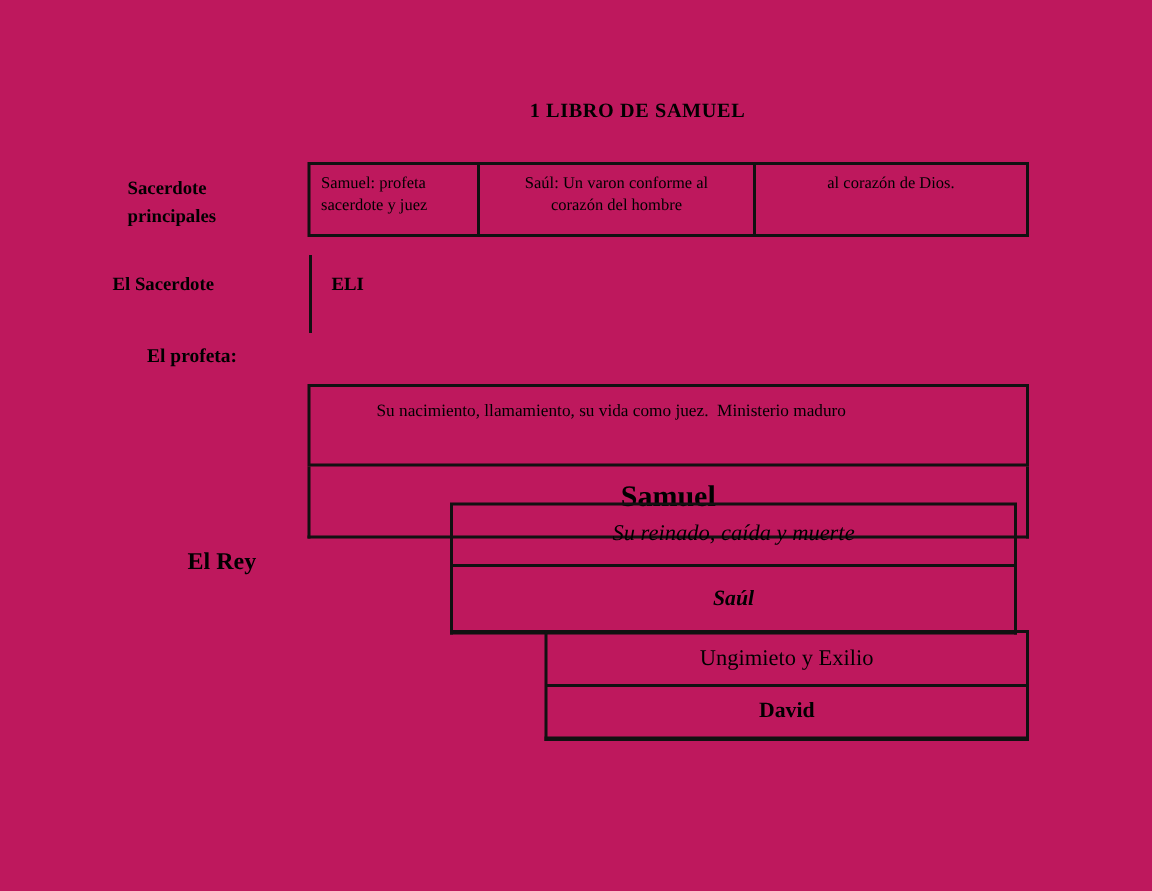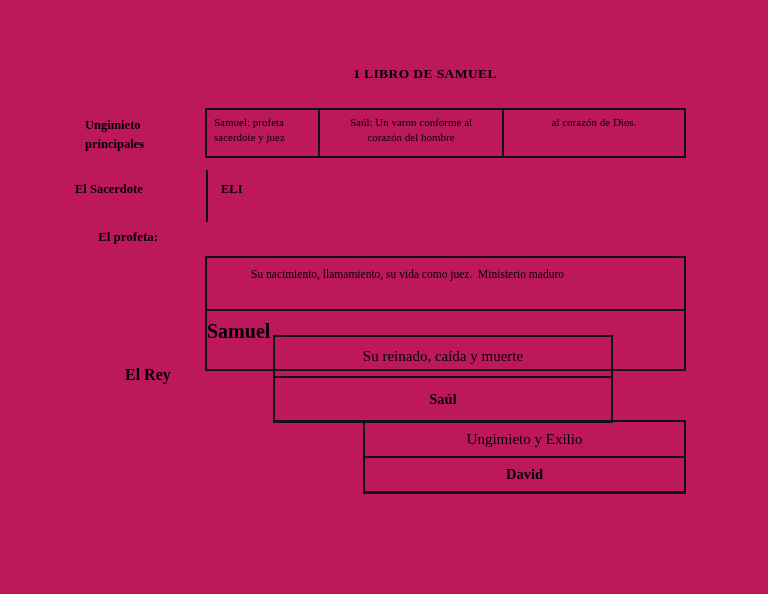--- a/index.html
+++ b/index.html
@@ -38,26 +38,26 @@
     font-weight:bold; font-size:12.5px;
   }
 
   
   .sec-profeta { left:205px; top:222px; width:481px; }
   .sec-profeta .desc {
     height:55px; border:2px solid #111;
     padding:10px 8px 0 44px; font-size:11.5px; white-space:pre-wrap;margin-top:34px;
   }
   .sec-profeta .name {
-    height:60px; border:2px solid #111; border-top:none;
-    text-align:left; padding-top:9px; font-size:20px; font-weight:bold;
+    height:48px; border:2px solid #111; border-top:none;
+    text-align:center; padding-top:9px; font-size:20px; font-weight:bold;
   }
 
   
-  .sec-saul { left:273px; top:335px; width:340px; }
+  .sec-saul { left:300px; top:335px; width:378px;font-style:italic; }
   .sec-saul .desc {
     height:43px; border:2px solid #111;
     display:flex; align-items:center; justify-content:center; font-size:15px;
   }
   .sec-saul .name {
     height:45px; border:2px solid #111; border-top:none; border-bottom-width:3px;
     display:flex; align-items:center; justify-content:center;
     font-size:14.5px; font-weight:bold;
   }
 
@@ -74,21 +74,21 @@
   }
 </style>
 </head>
 <body>
 
 <div class="page">
 
   <div class="abs title">1 LIBRO DE SAMUEL</div>
 
   <div class="abs lbl lbl-personajes">
-    <div>Ungimieto</div>
+    <div>Sacerdote</div>
     <div>principales</div>
   </div>
   <div class="abs lbl lbl-sacerdote">El Sacerdote</div>
   <div class="abs lbl lbl-profeta">El profeta:</div>
   <div class="abs lbl lbl-rey">El Rey</div>
 
   <div class="abs row-personajes">
     <div class="cell cell-1">
       <div>Samuel: profeta</div>
       <div>sacerdote y juez</div>

